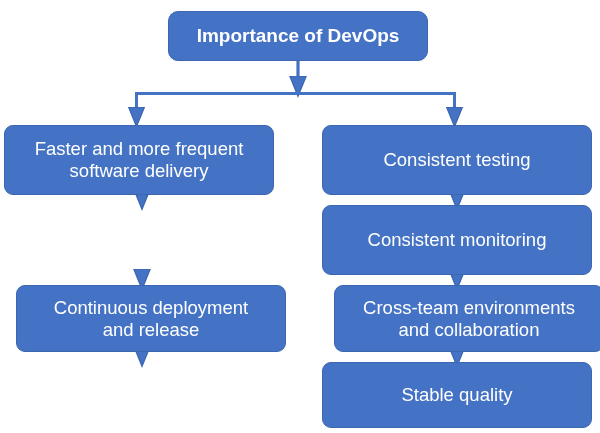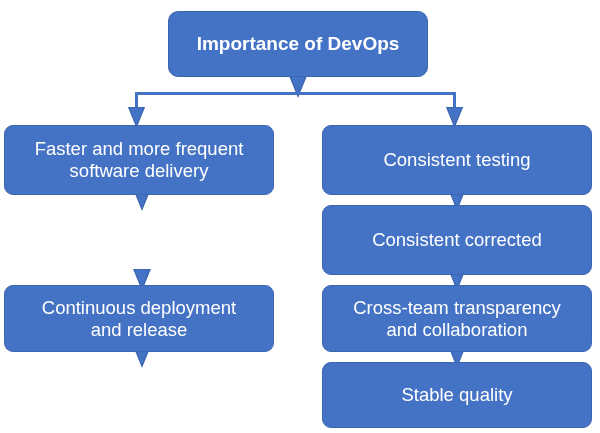--- a/index.html
+++ b/index.html
@@ -43,35 +43,35 @@
   }
   .node-text {
     display: block;
     width: 100%;
     white-space: pre-line;
   }
   #node-title {
     left: 168px;
     top: 11px;
     width: 260px;
-    height: 66px;
+    height: 50px;
     font-size: 19px;
     font-weight: bold;
     border-radius: 10px;
     justify-content: flex-end;
   }
   .branch-node {
     font-size: 18.5px;
     font-weight: normal;
   }
   .col-left  { left: 4px;   width: 270px; }
   .col-right { left: 322px; width: 270px; }
   .row-1 { top: 125px; height: 70px; }
   .row-2 { top: 205px; height: 70px; }
-  .row-3 { top: 285px; height: 67px; }
+  .row-3 { top: 285px; height: 67px; margin-left: 12px; }
   .row-4 { top: 362px; height: 66px; }
 </style>
 </head>
 <body>
 
 <div id="diagram-canvas">
 
   <svg class="connector-layer" viewBox="0 0 600 433" width="600" height="433" xmlns="http://www.w3.org/2000/svg">
     <defs>
       <marker id="arrowhead" markerWidth="7" markerHeight="7" refX="3.2" refY="3.2" orient="auto" markerUnits="strokeWidth">
@@ -126,23 +126,23 @@
   </div>
   <div class="node branch-node col-left row-3">
     <span class="node-text">Continuous deployment
 and release</span>
   </div>
 
   <div class="node branch-node col-right row-1">
     <span class="node-text">Consistent testing</span>
   </div>
   <div class="node branch-node col-right row-2">
-    <span class="node-text">Consistent corrected</span>
+    <span class="node-text">Consistent monitoring</span>
   </div>
   <div class="node branch-node col-right row-3">
-    <span class="node-text">Cross-team transparency
+    <span class="node-text">Cross-team environments
 and collaboration</span>
   </div>
   <div class="node branch-node col-right row-4">
     <span class="node-text">Stable quality</span>
   </div>
 
 </div>
 
 </body></html>

